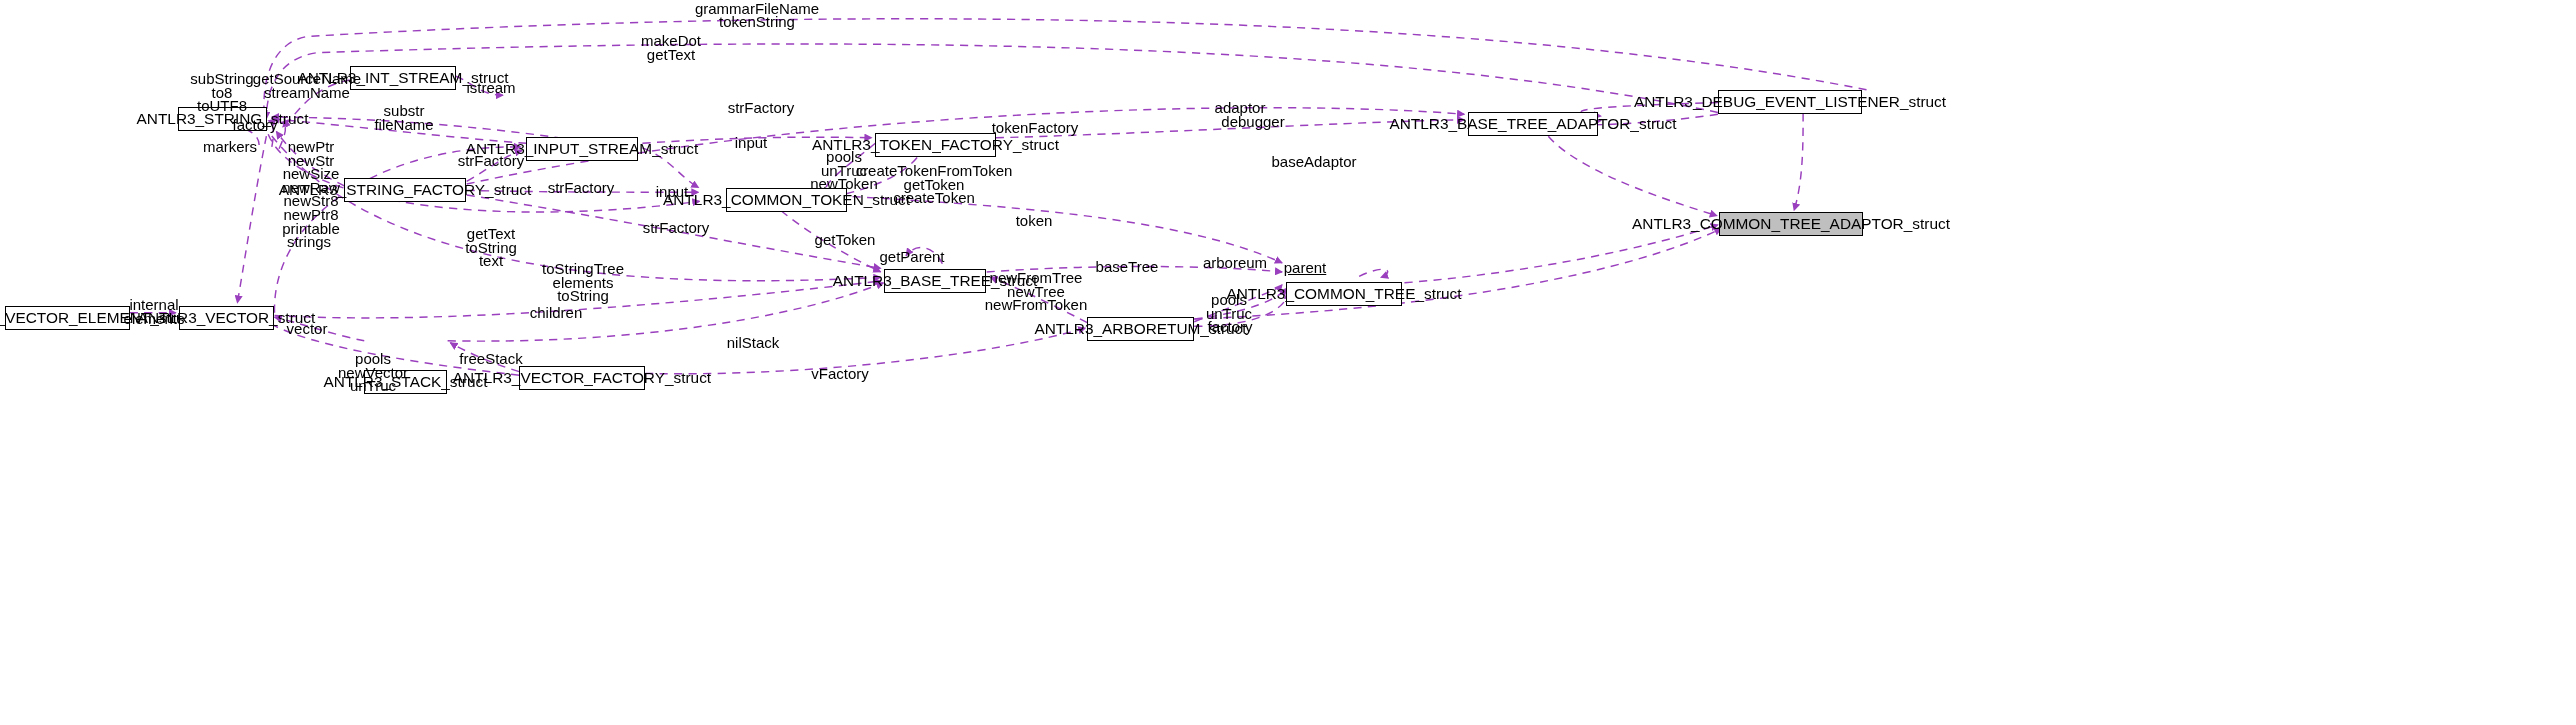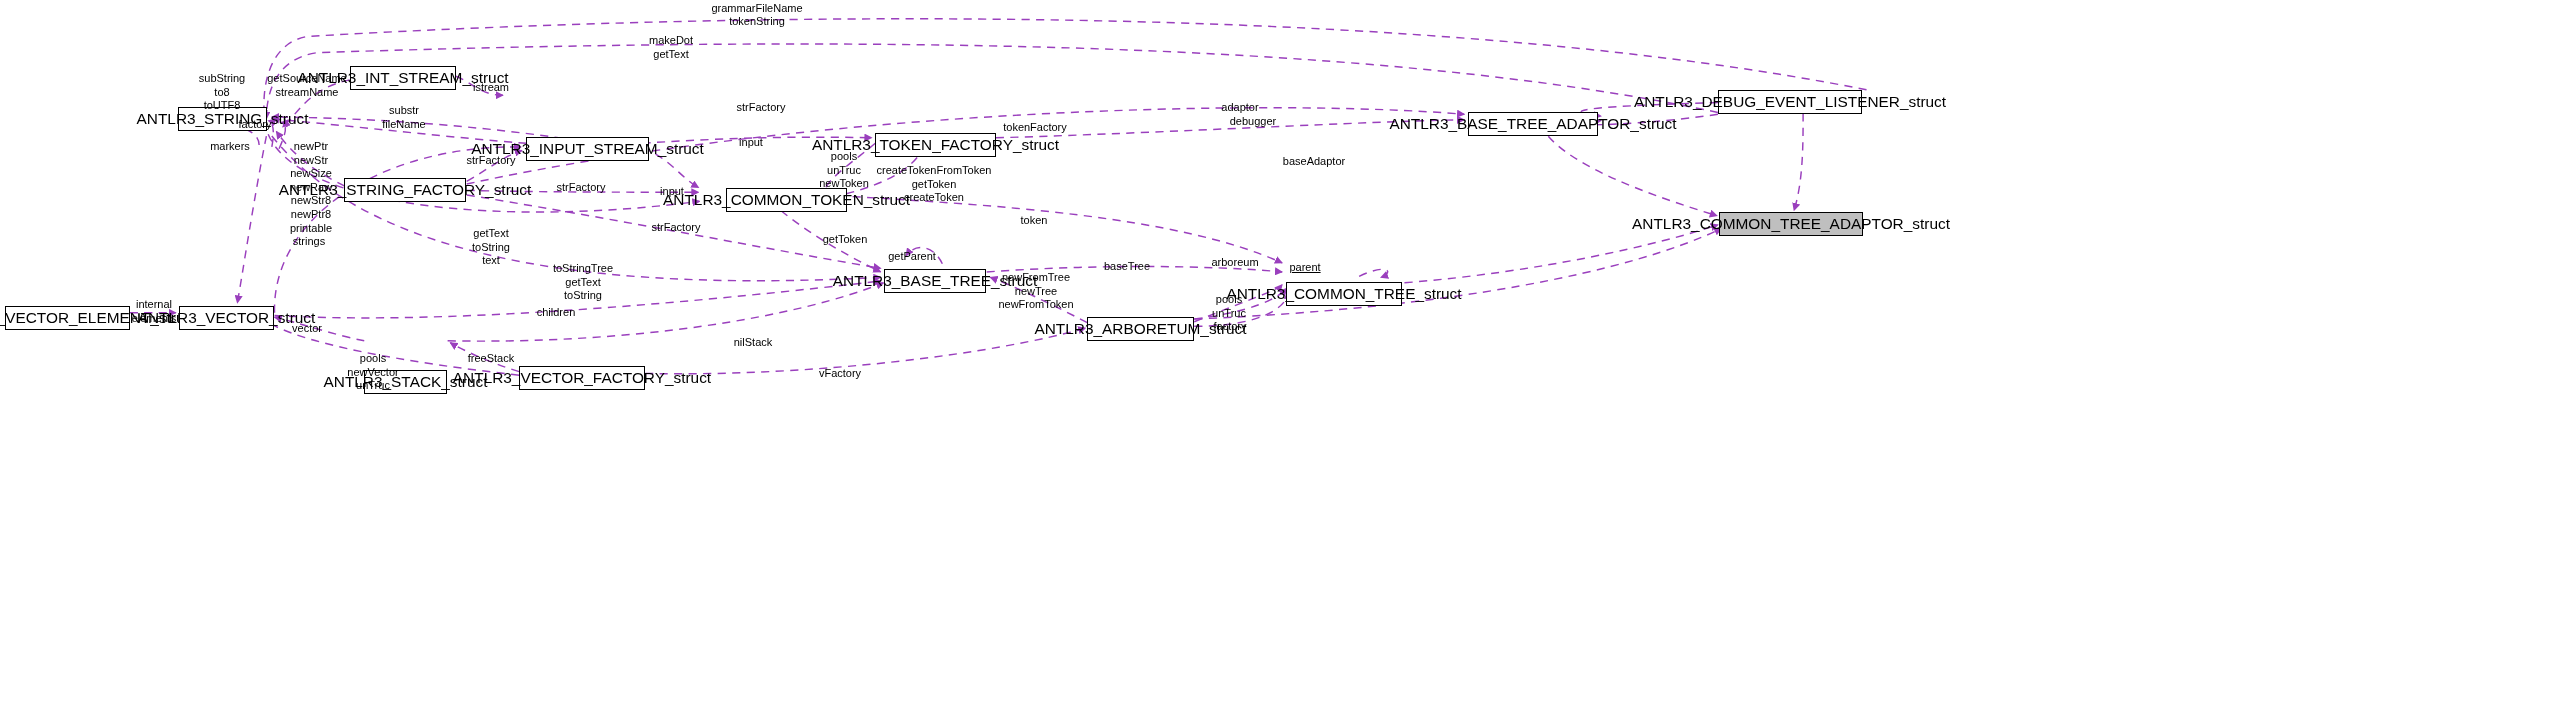--- a/index.html
+++ b/index.html
@@ -17,21 +17,21 @@
     display:flex;
     align-items:center;
     justify-content:center;
     white-space:nowrap;
     padding:0 5.4px;
     height:23.6px;
   }
   .node.highlight{background:#bfbfbf;}
   .edgelabel{
     position:absolute;
-    font-size:11px;
+    font-size:15px;
     color:#000000;
     white-space:pre;
     text-align:center;
     line-height:13.6px;
     transform:translateX(-50%);
   }
 </style>
 </head>
 <body>
 
@@ -130,21 +130,21 @@
 
       <path d="M1318,352 C1600,340 1800,300 1900,252"></path>
       <path d="M1550,312 C1700,300 1830,270 1896,248"></path>
     </g>
   </svg>
 
   <div class="node" style="left:350px;top:66px;width:106px;">ANTLR3_INT_STREAM_struct</div>
   <div class="node" style="left:178px;top:107px;width:89px;">ANTLR3_STRING_struct</div>
   <div class="node" style="left:1718px;top:90px;width:144px;">ANTLR3_DEBUG_EVENT_LISTENER_struct</div>
   <div class="node" style="left:1468px;top:112px;width:130px;">ANTLR3_BASE_TREE_ADAPTOR_struct</div>
-  <div class="node" style="left:526px;top:137px;width:123px;">ANTLR3_INPUT_STREAM_struct</div>
+  <div class="node" style="left:526px;top:137px;width:112px;">ANTLR3_INPUT_STREAM_struct</div>
   <div class="node" style="left:875px;top:133px;width:121px;">ANTLR3_TOKEN_FACTORY_struct</div>
   <div class="node" style="left:344px;top:178px;width:122px;">ANTLR3_STRING_FACTORY_struct</div>
   <div class="node" style="left:702px;top:188px;width:121px;margin-left:24px;">ANTLR3_COMMON_TOKEN_struct</div>
   <div class="node highlight" style="left:1719px;top:212px;width:144px;">ANTLR3_COMMON_TREE_ADAPTOR_struct</div>
   <div class="node" style="left:884px;top:269px;width:102px;">ANTLR3_BASE_TREE_struct</div>
   <div class="node" style="left:1286px;top:282px;width:116px;">ANTLR3_COMMON_TREE_struct</div>
   <div class="node" style="left:4.5px;top:306px;width:125px;">ANTLR3_VECTOR_ELEMENT_struct</div>
   <div class="node" style="left:179px;top:306px;width:95px;">ANTLR3_VECTOR_struct</div>
   <div class="node" style="left:1087px;top:317px;width:107px;">ANTLR3_ARBORETUM_struct</div>
   <div class="node" style="left:364px;top:334px;width:83px;margin-top:36px;">ANTLR3_STACK_struct</div>
@@ -188,21 +188,21 @@
   <div class="edgelabel" style="left:581px;top:181px;">strFactory</div>
   <div class="edgelabel" style="left:1034px;top:214px;">token</div>
   <div class="edgelabel" style="left:676px;top:221px;">strFactory</div>
   <div class="edgelabel" style="left:491px;top:227px;">getText
 toString
 text</div>
   <div class="edgelabel" style="left:309px;top:235px;">strings</div>
   <div class="edgelabel" style="left:845px;top:233px;">getToken</div>
   <div class="edgelabel" style="left:912px;top:250px;">getParent</div>
   <div class="edgelabel" style="left:583px;top:262px;">toStringTree
-getText
+elements
 toString</div>
   <div class="edgelabel" style="left:1127px;top:260px;">baseTree</div>
   <div class="edgelabel" style="left:1235px;top:256px;">arboreum</div>
   <div class="edgelabel" style="left:1305px;top:261px;text-decoration:underline;">parent</div>
   <div class="edgelabel" style="left:1036px;top:271px;">newFromTree
 newTree
 newFromToken</div>
   <div class="edgelabel" style="left:154px;top:298px;">internal
 elements</div>
   <div class="edgelabel" style="left:556px;top:306px;">children</div>

